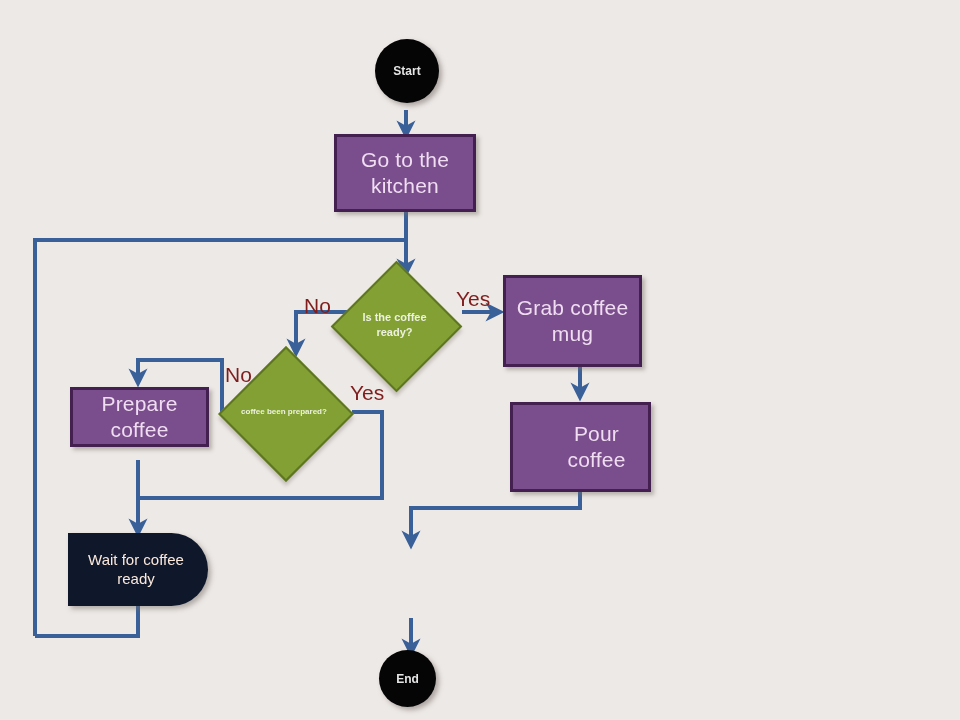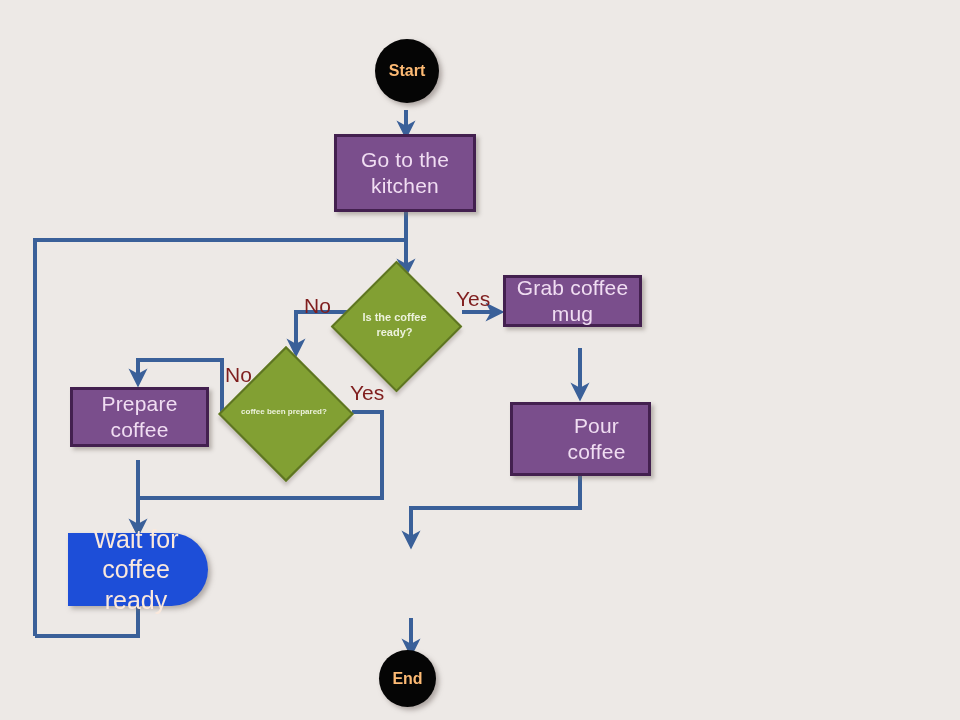--- a/index.html
+++ b/index.html
@@ -48,22 +48,22 @@
     color: #f0ddf2;
     justify-content: center;
   }
   .proc .lbl { padding: 0 6px; }
 
   
   .term {
     background: #050505;
     border-radius: 50%;
     box-shadow: 3px 3px 5px rgba(120,110,105,0.55);
-    color: #fdba74;
-    font-size: 16px;
+    color: #e5e5e5;
+    font-size: 12px;
     font-weight: bold;
   }
 
   
   .decision {
     background: transparent;
     border: none;
     box-shadow: none;
   }
   .decision .dia {
@@ -80,25 +80,25 @@
     z-index: 2;
     color: #edf2dd;
     line-height: 1.3;
     pointer-events: none;
   }
   .decision.big .lbl { font-size: 11px; font-weight: bold; }
   .decision.small .lbl { font-size: 8px; font-weight: bold; }
 
   
   .delay {
-    background: #1d4ed8;
+    background: #0f172a;
     border-radius: 0 60px 60px 0;
     box-shadow: 3px 3px 5px rgba(120,110,105,0.5);
     color: #fbe9dc;
-    font-size: 25px;
+    font-size: 15px;
     line-height: 1.22;
     overflow: visible;
   }
   .delay .lbl {
     width: 120px;
     margin-left: -4px;
   }
 
   
   .elabel {
@@ -161,25 +161,25 @@
   <div class="node decision big" style="left:350px; top:280px; width:89px; height:89px;">
     <span class="dia"></span>
     <span class="lbl">Is the coffee ready?</span>
   </div>
 
   <div class="node decision small" style="left:238px; top:366px; width:92px; height:92px;">
     <span class="dia"></span>
     <span class="lbl">coffee been prepared?</span>
   </div>
 
-  <div class="node proc" style="left:503px; top:275px; width:139px; height:52px;">
+  <div class="node proc" style="left:503px; top:275px; width:139px; height:92px;">
     <span class="lbl">Grab coffee mug</span>
   </div>
 
-  <div class="node proc" style="left:510px; top:402px; width:141px; height:74px;padding-left:32px;">
+  <div class="node proc" style="left:510px; top:402px; width:141px; height:90px;padding-left:32px;">
     <span class="lbl">Pour coffee</span>
   </div>
 
   <div class="node proc" style="left:70px; top:387px; width:139px; height:60px;">
     <span class="lbl">Prepare coffee</span>
   </div>
 
   <div class="node delay" style="left:68px; top:533px; width:140px; height:73px;">
     <span class="lbl">Wait for coffee ready</span>
   </div>

